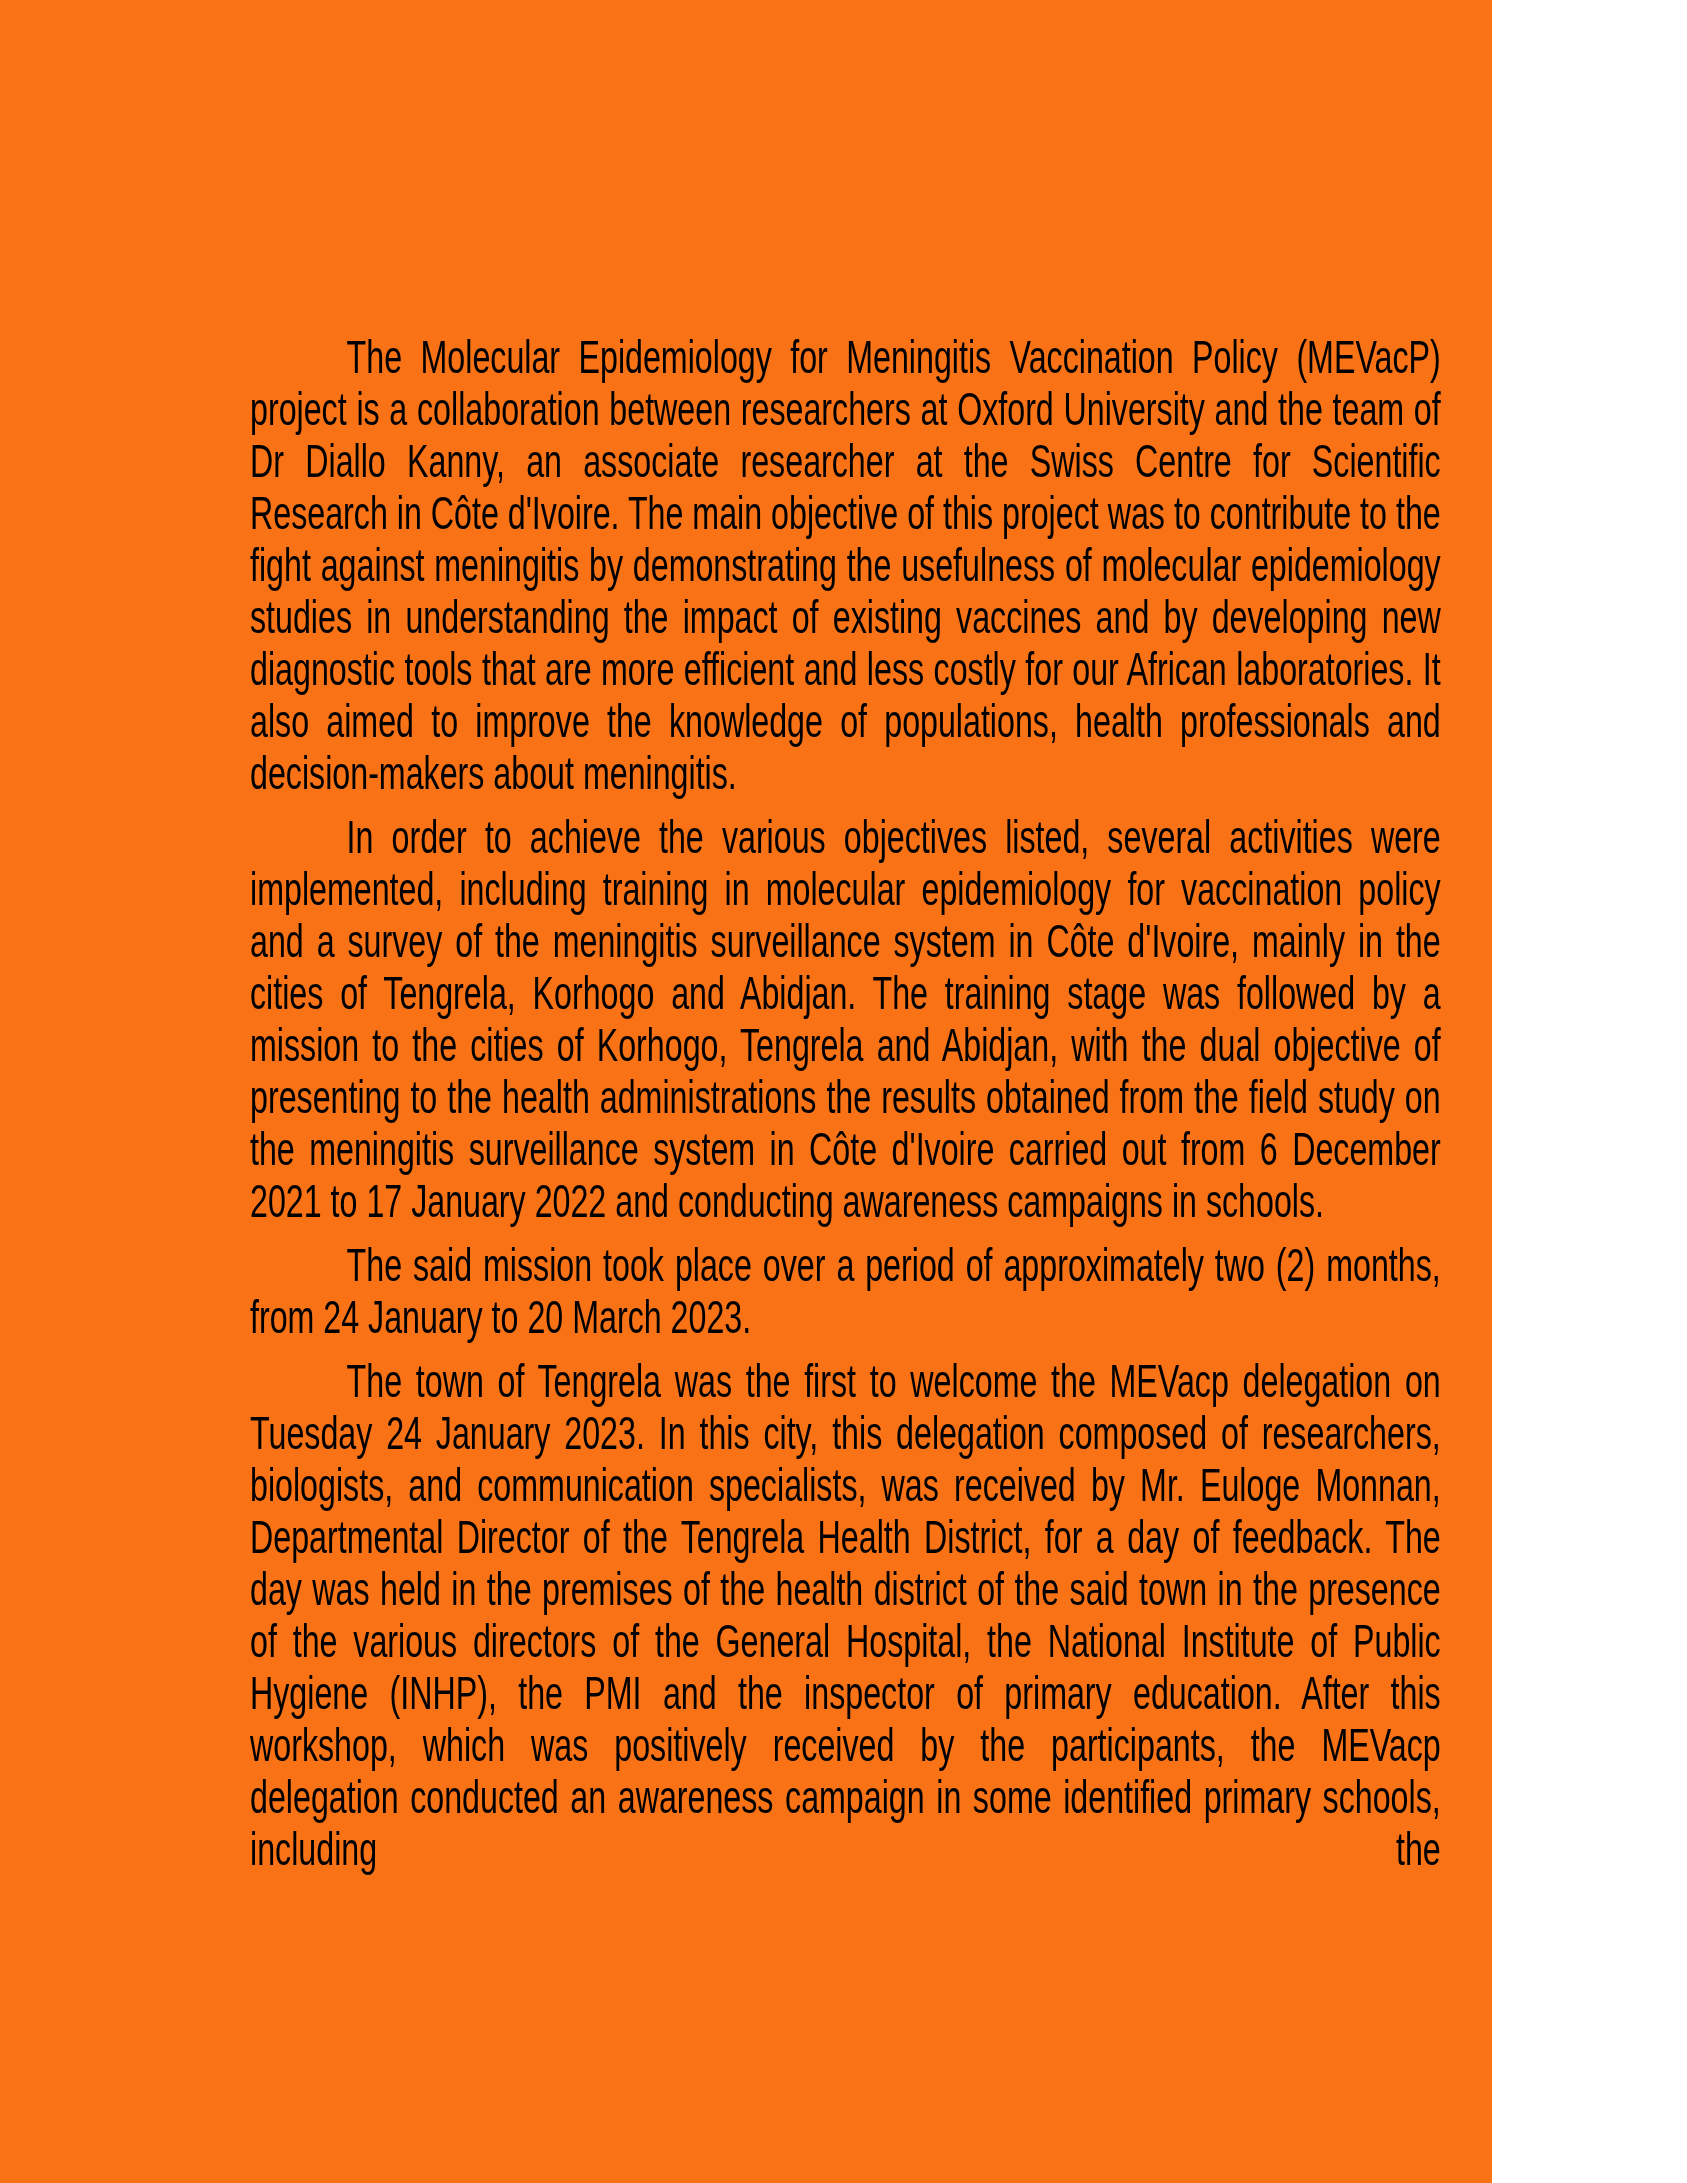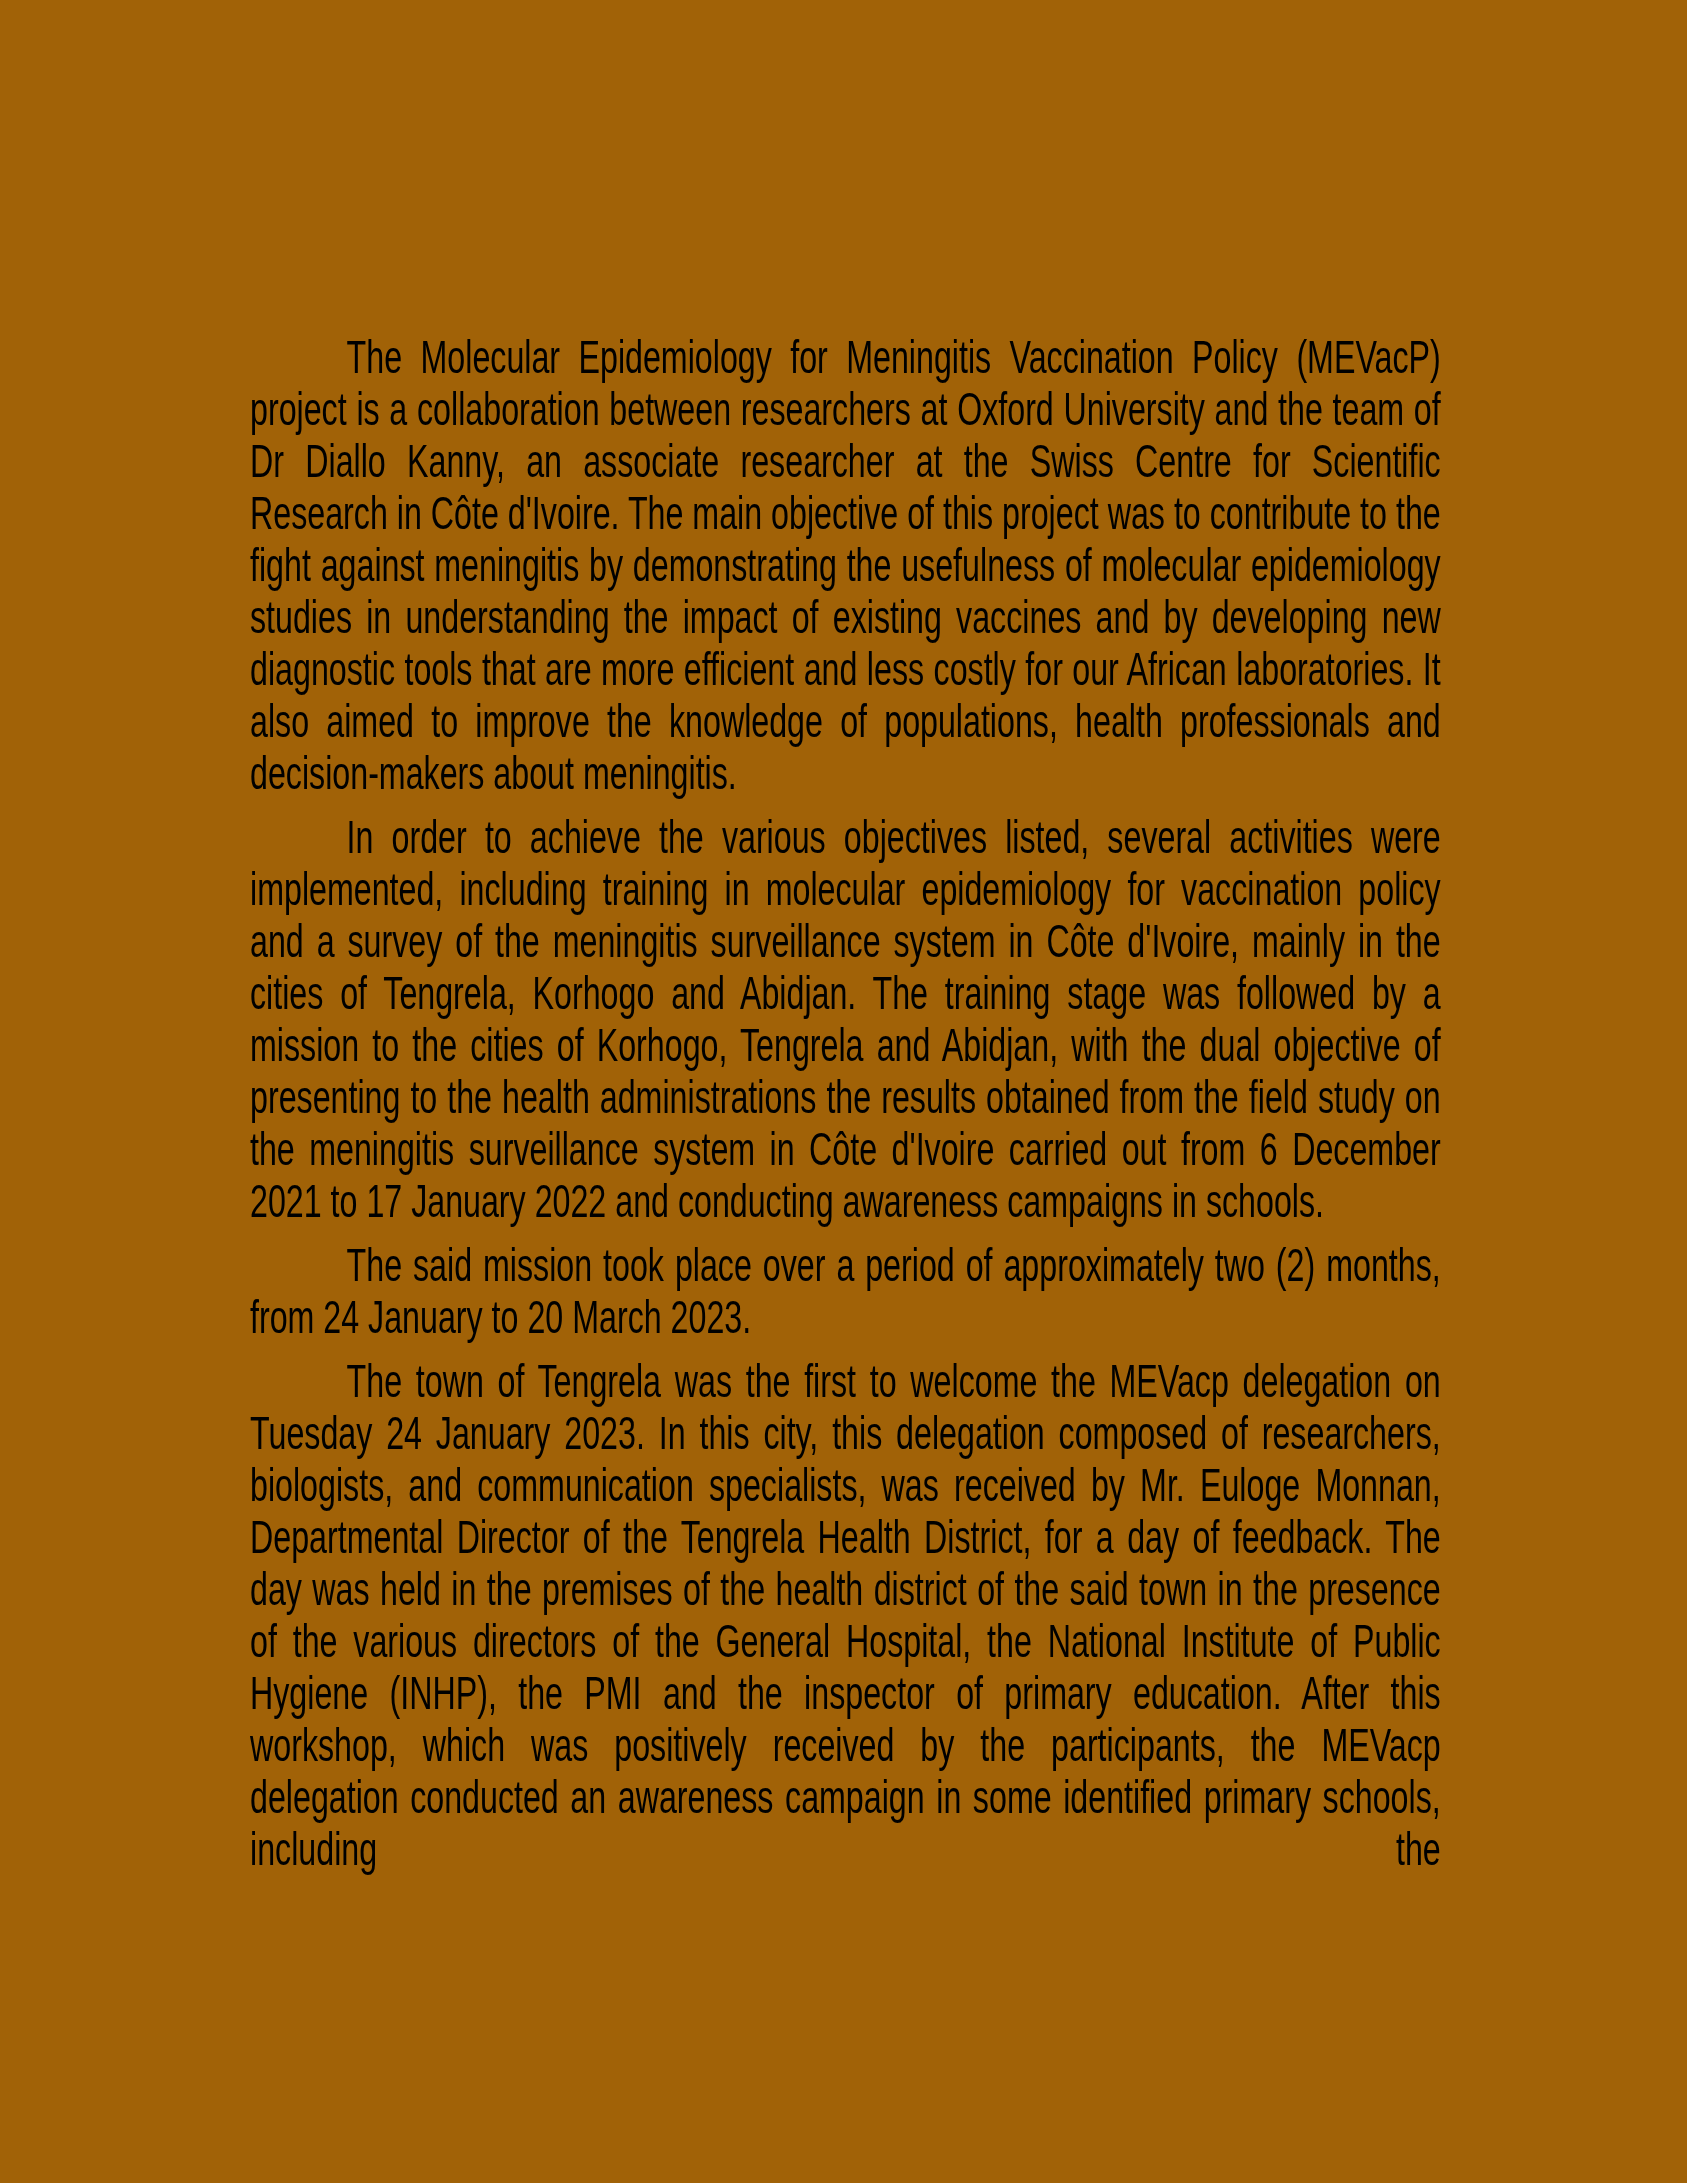--- a/index.html
+++ b/index.html
@@ -2,23 +2,23 @@
 <html style="font-size:10.6px"><head>
 <meta charset="utf-8">
 <style>
   html, body {
     margin: 0;
     padding: 0;
     background: #ffffff;
   }
   .page {
     position: relative;
-    width: 1687px;
+    width: 1492px;
     height: 2183px;
-    background: #a16207;
+    background: #f97316;
     overflow: hidden;
     font-family: "Liberation Sans", sans-serif;
     color: #000000;
   }
   
   .text-block {
     position: absolute;
     left: 250px;
     top: 331px;
     width: 1701px;              

